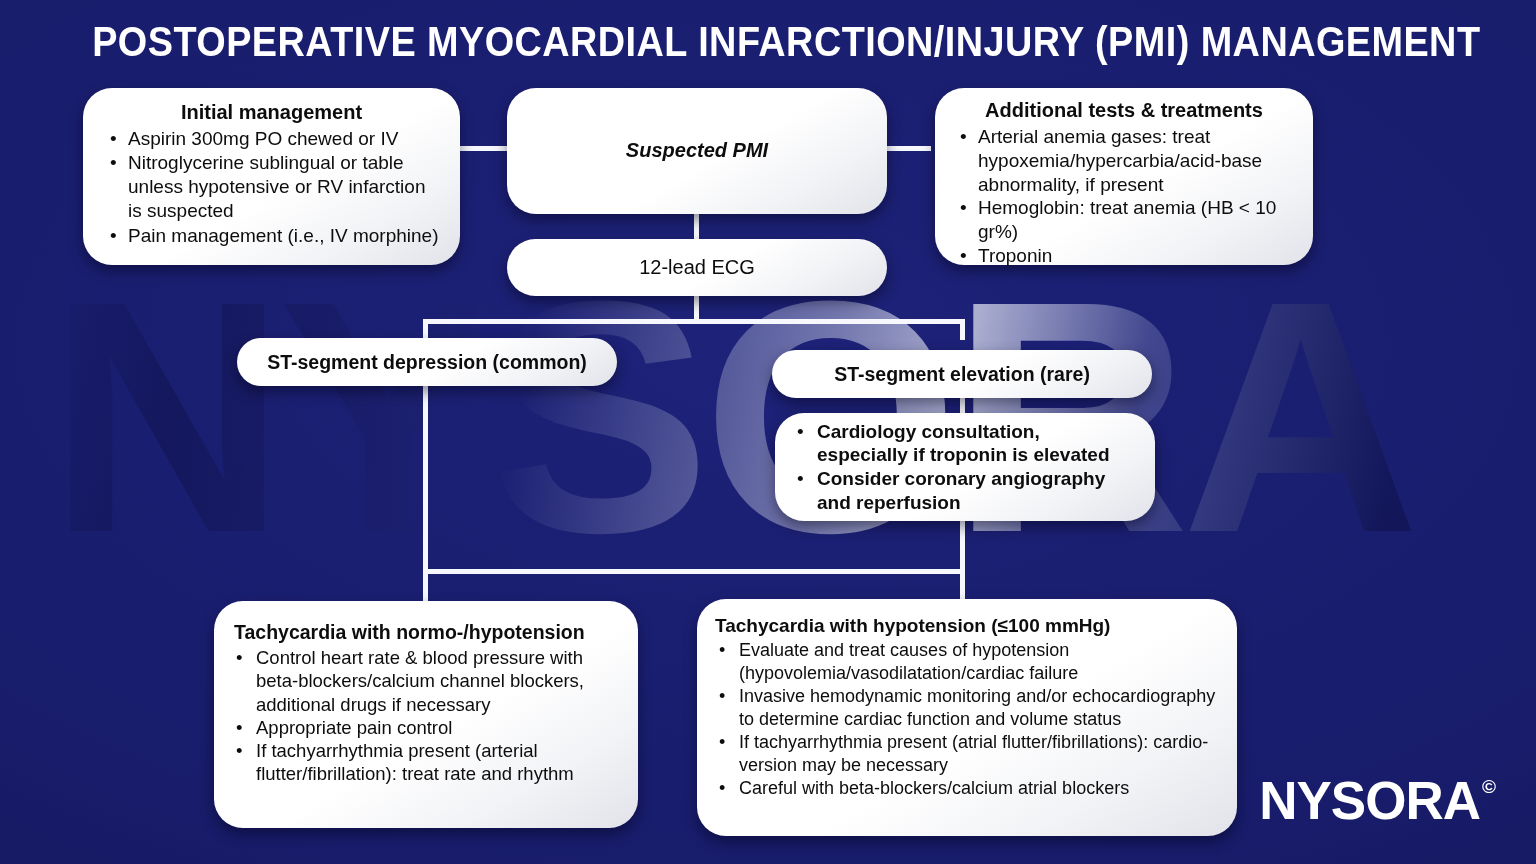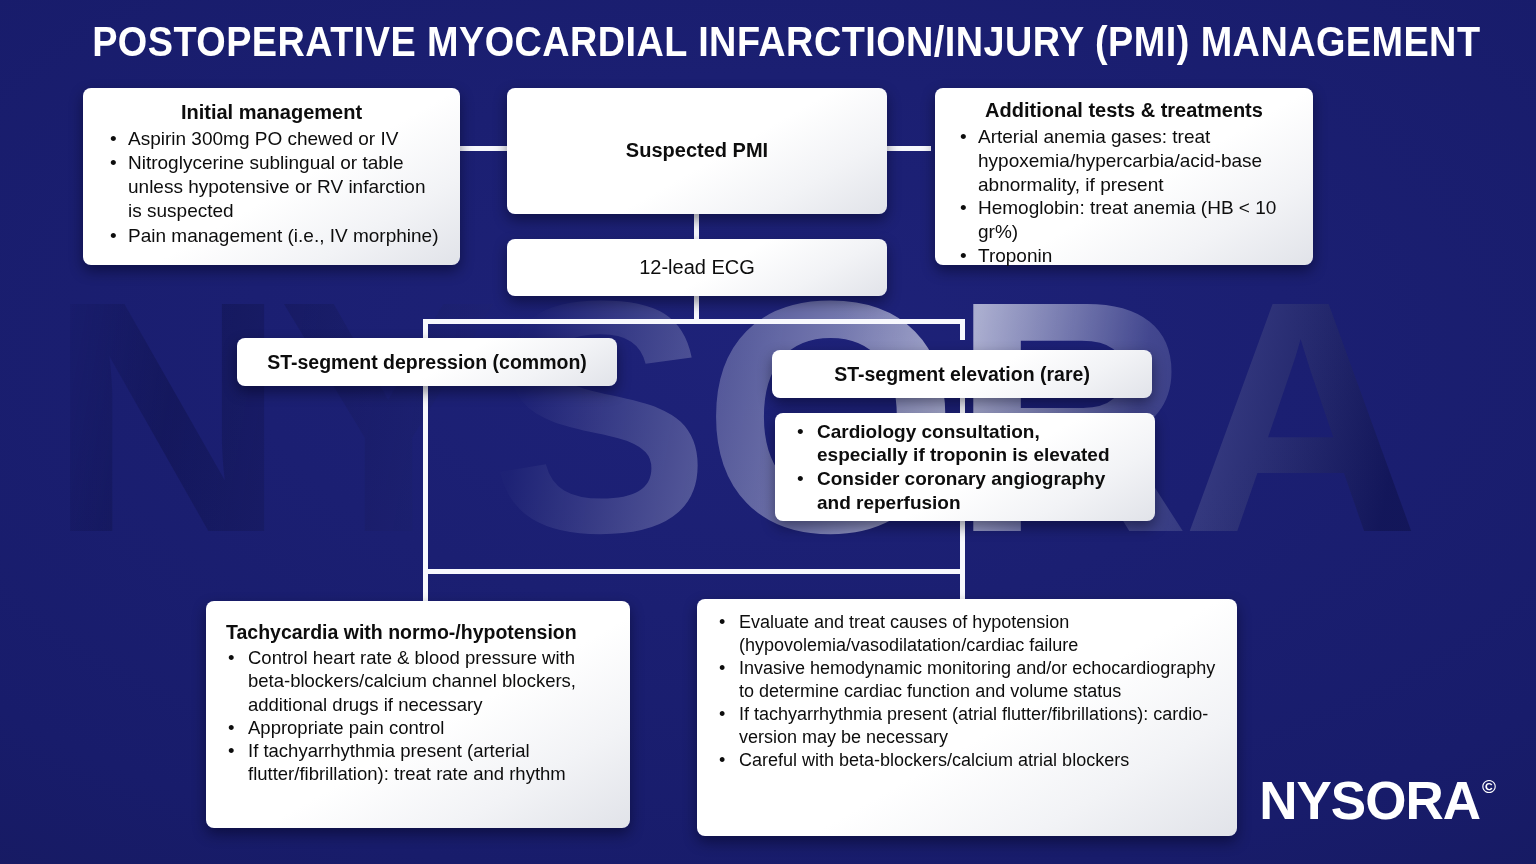--- a/index.html
+++ b/index.html
@@ -26,21 +26,21 @@
   
   .title{
     position:absolute;z-index:3;top:20px;left:0;width:100%;text-align:center;
     color:#ffffff;font-weight:bold;font-size:43px;line-height:1.0;
     transform:scaleX(0.88);letter-spacing:0.5px;white-space:nowrap;
   }
   
   .line{position:absolute;z-index:1;background:#f7f8fd;}
   
   .box{
-    position:absolute;z-index:2;color:#0d0d0d;border-radius:8px;
+    position:absolute;z-index:2;color:#0d0d0d;border-radius:29px;
     background:linear-gradient(150deg,#ffffff 0%,#ffffff 55%,#f2f3f6 78%,#e1e3e9 100%);
     box-shadow:0 6px 14px rgba(0,0,20,0.45);
     box-sizing:border-box;
   }
   .box-title{font-weight:bold;}
   .li{display:flex;}
   .li .marker{flex:none;width:18px;margin-left:13px;}
   .li .txt{flex:1;padding-right:2px;}
 
   .b-initial{padding:10px 14px 6px;}
@@ -107,21 +107,21 @@
     <div class="li">
         <span class="marker">•</span>
         <span class="txt">Nitroglycerine sublingual or table unless hypotensive or RV infarction is suspected</span>
       </div>
     <div class="li">
         <span class="marker">•</span>
         <span class="txt">Pain management (i.e., IV morphine)</span>
       </div>
   </div>
 
-  <div class="box b-suspected" style="left:507px;top:88px;width:380px;height:126px;">
+  <div class="box b-suspected" style="left:507px;top:88px;width:380px;height:126px;font-style:italic;">
     <div class="box-title">Suspected PMI</div>
   </div>
 
   <div class="box b-additional" style="left:935px;top:88px;width:378px;height:177px;">
     <div class="box-title">Additional tests &amp; treatments</div>
     <div class="li">
         <span class="marker">•</span>
         <span class="txt">Arterial anemia gases: treat hypoxemia/hypercarbia/acid-base abnormality, if present</span>
       </div>
     <div class="li">
@@ -150,37 +150,38 @@
     <div class="li">
         <span class="marker">•</span>
         <span class="txt">Cardiology consultation, especially if troponin is elevated</span>
       </div>
     <div class="li">
         <span class="marker">•</span>
         <span class="txt">Consider coronary angiography and reperfusion</span>
       </div>
   </div>
 
-  <div class="box b-tnormo" style="left:206px;top:601px;width:424px;height:227px;">
+  <div class="box b-tnormo" style="left:214px;top:601px;width:424px;height:227px;">
     <div class="box-title">Tachycardia with normo-/hypotension</div>
     <div class="li">
         <span class="marker">•</span>
         <span class="txt">Control heart rate &amp; blood pressure with beta-blockers/calcium channel blockers, additional drugs if necessary</span>
       </div>
     <div class="li">
         <span class="marker">•</span>
         <span class="txt">Appropriate pain control</span>
       </div>
     <div class="li">
         <span class="marker">•</span>
         <span class="txt">If tachyarrhythmia present (arterial flutter/fibrillation): treat rate and rhythm</span>
       </div>
   </div>
 
   <div class="box b-thypo" style="left:697px;top:599px;width:540px;height:237px;">
+    <div class="box-title">Tachycardia with hypotension (≤100 mmHg)</div>
     <div class="li">
         <span class="marker">•</span>
         <span class="txt">Evaluate and treat causes of hypotension (hypovolemia/vasodilatation/cardiac failure</span>
       </div>
     <div class="li">
         <span class="marker">•</span>
         <span class="txt">Invasive hemodynamic monitoring and/or echocardiography to determine cardiac function and volume status</span>
       </div>
     <div class="li">
         <span class="marker">•</span>

